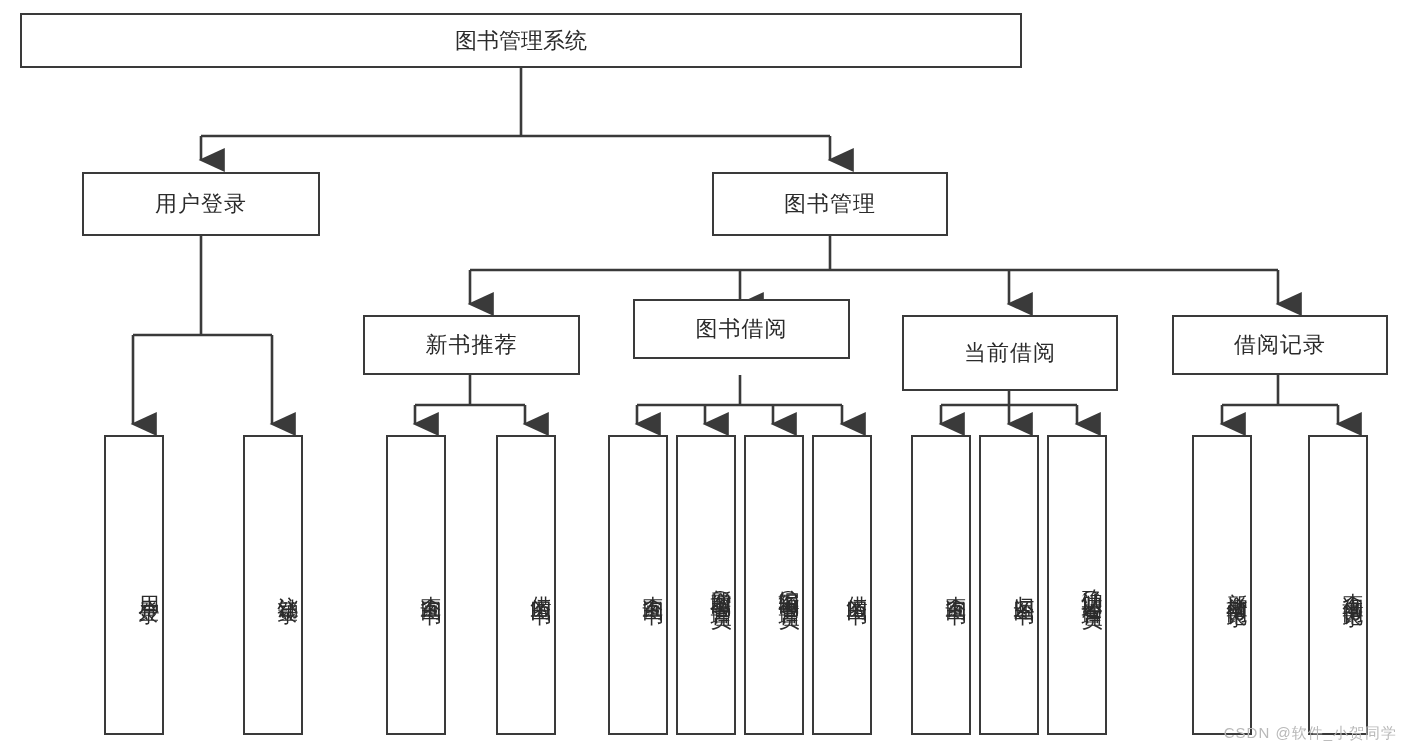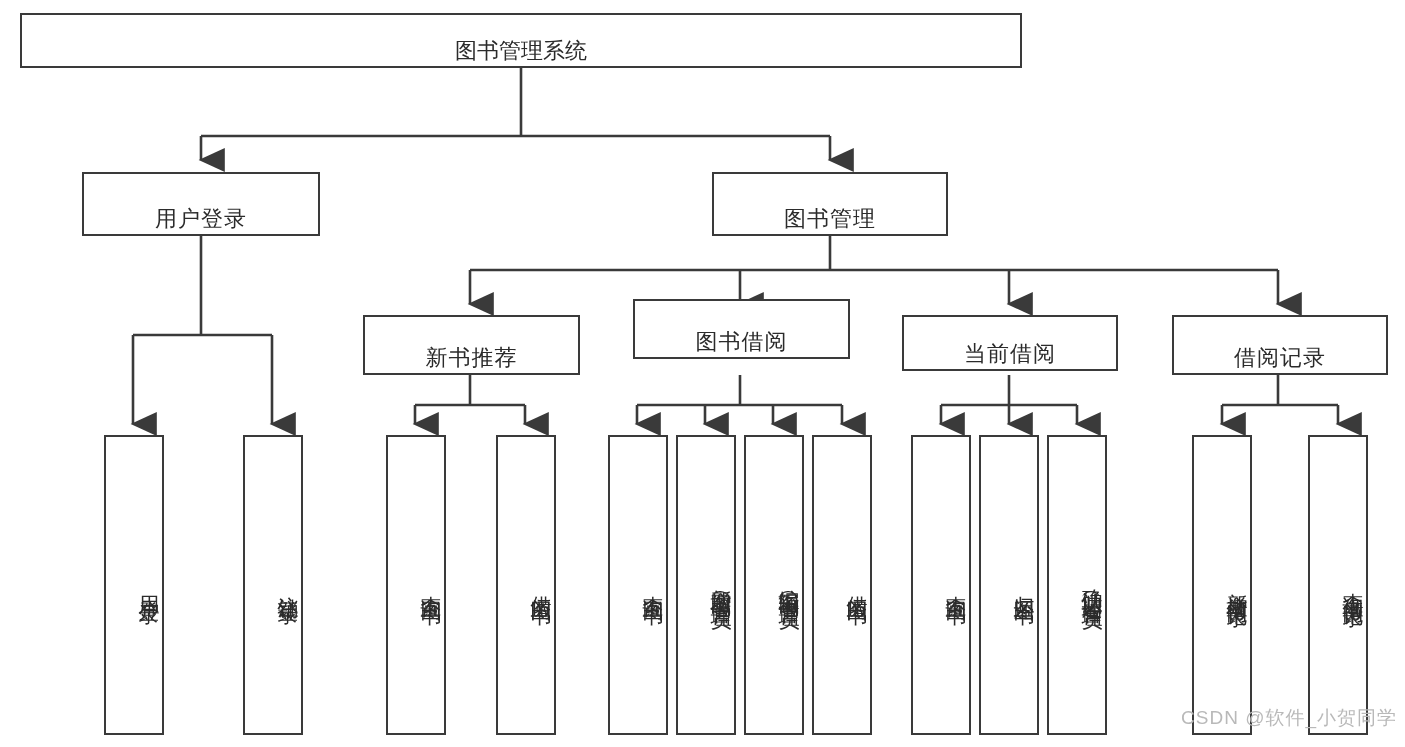--- a/index.html
+++ b/index.html
@@ -7,36 +7,36 @@
     width:1405px;height:747px;background:#ffffff;
     font-family:"Liberation Sans","DejaVu Sans",sans-serif;
     position:relative;overflow:hidden;
   }
   #diagram-root{position:absolute;left:0;top:0;width:1405px;height:747px;}
   .edge-layer{position:absolute;left:0;top:0;width:1405px;height:747px;pointer-events:none;}
 
   .node{
     position:absolute;box-sizing:border-box;
     background:#ffffff;border:2.5px solid #3a3a3a;
-    display:flex;align-items:flex-end;justify-content:center;
+    display:flex;align-items:center;justify-content:center;
     color:#2b2b2b;
   }
   .node.horiz{font-size:22px;letter-spacing:1px;}
   .node.root{font-size:22px;}
   .node.leaf{
     writing-mode:vertical-rl;text-orientation:upright;
     font-size:21px;line-height:1.22;letter-spacing:3px;
     padding:14px 0;align-items:flex-start;justify-content:center;
   }
   .node .nlabel{display:block;white-space:pre;}
   .node.leaf .nlabel{writing-mode:vertical-rl;text-orientation:upright;}
 
   #watermark{
-    position:absolute;right:8px;bottom:16px;
-    font-size:19px;color:#b9b9b9;letter-spacing:1px;
+    position:absolute;right:8px;bottom:4px;
+    font-size:15px;color:#b9b9b9;letter-spacing:1px;
     white-space:nowrap;
   }
 </style>
 </head>
 <body>
 
 <div id="diagram-root">
 
   <svg class="edge-layer" width="1405" height="747" viewBox="0 0 1405 747">
     <defs>
@@ -98,21 +98,21 @@
   <div class="node horiz" style="left:363px;top:315px;width:217px;height:60px;">
     <span class="nlabel">新书推荐</span>
   </div>
 
   <div class="node horiz" style="left:712px;top:172px;width:236px;height:64px;">
     <span class="nlabel">图书管理</span>
   </div>
   <div class="node horiz" style="left:633px;top:299px;width:217px;height:60px;">
     <span class="nlabel">图书借阅</span>
   </div>
-  <div class="node horiz" style="left:902px;top:315px;width:216px;height:56px;">
+  <div class="node horiz" style="left:902px;top:315px;width:216px;height:76px;">
     <span class="nlabel">当前借阅</span>
   </div>
   <div class="node horiz" style="left:1172px;top:315px;width:216px;height:60px;">
     <span class="nlabel">借阅记录</span>
   </div>
 
   <div class="node leaf" style="left:104px;top:435px;width:60px;height:300px;">
     <span class="nlabel">用户登录</span>
   </div>
   <div class="node leaf" style="left:243px;top:435px;width:60px;height:300px;">

